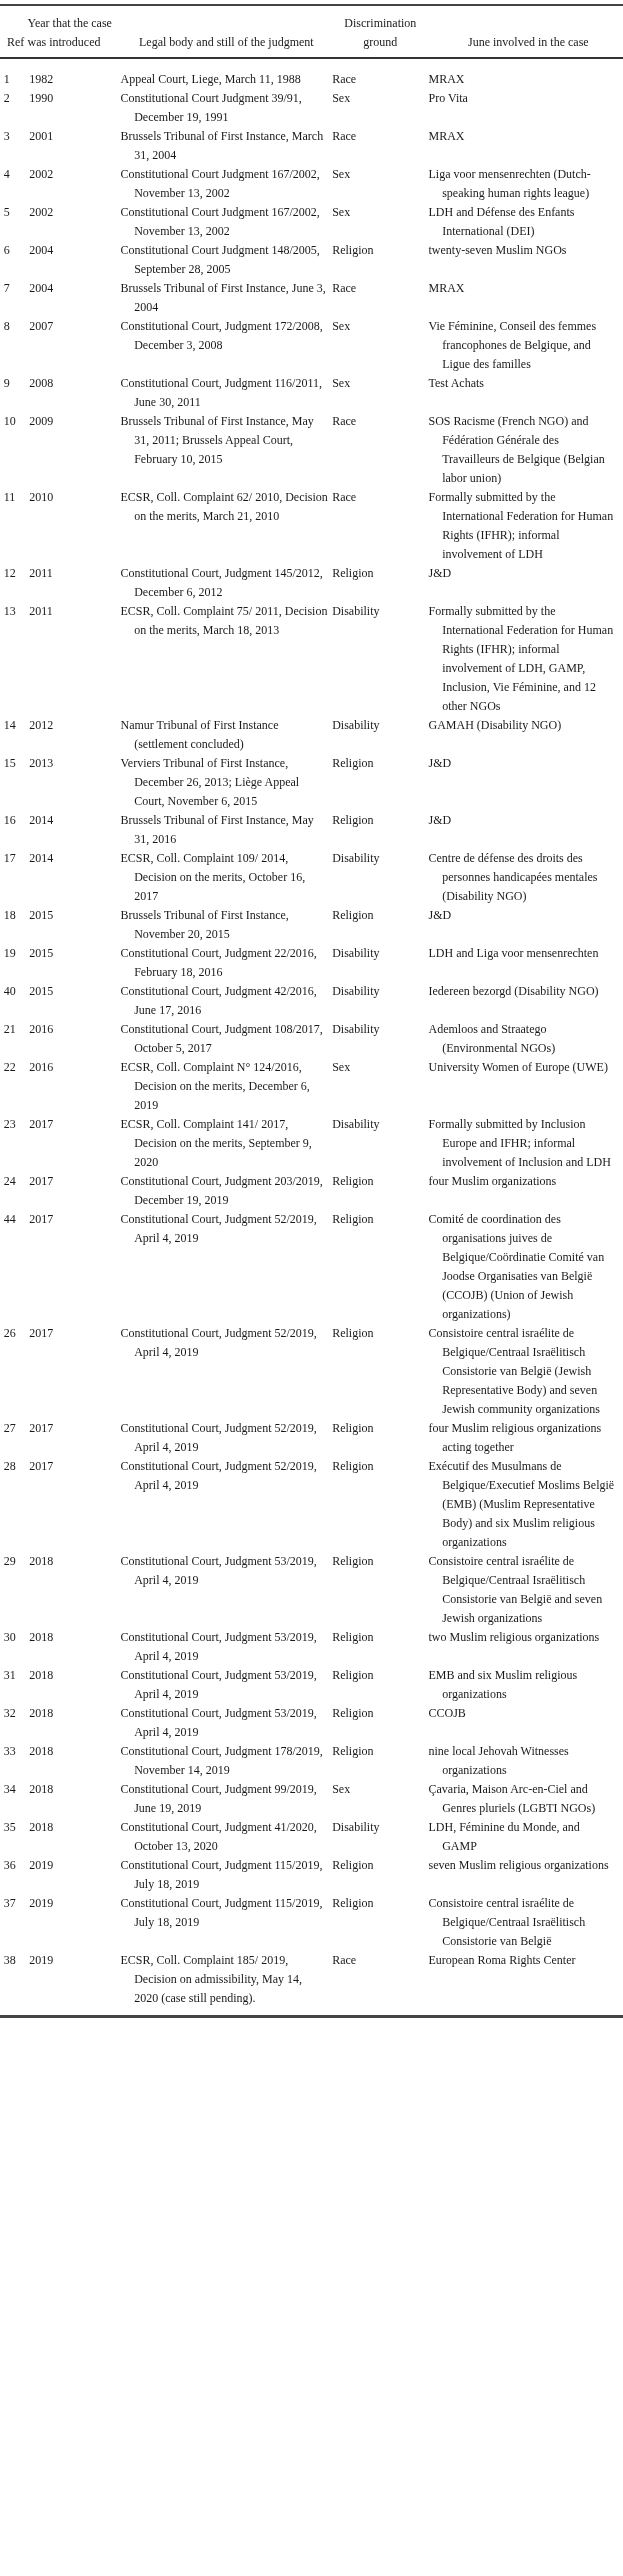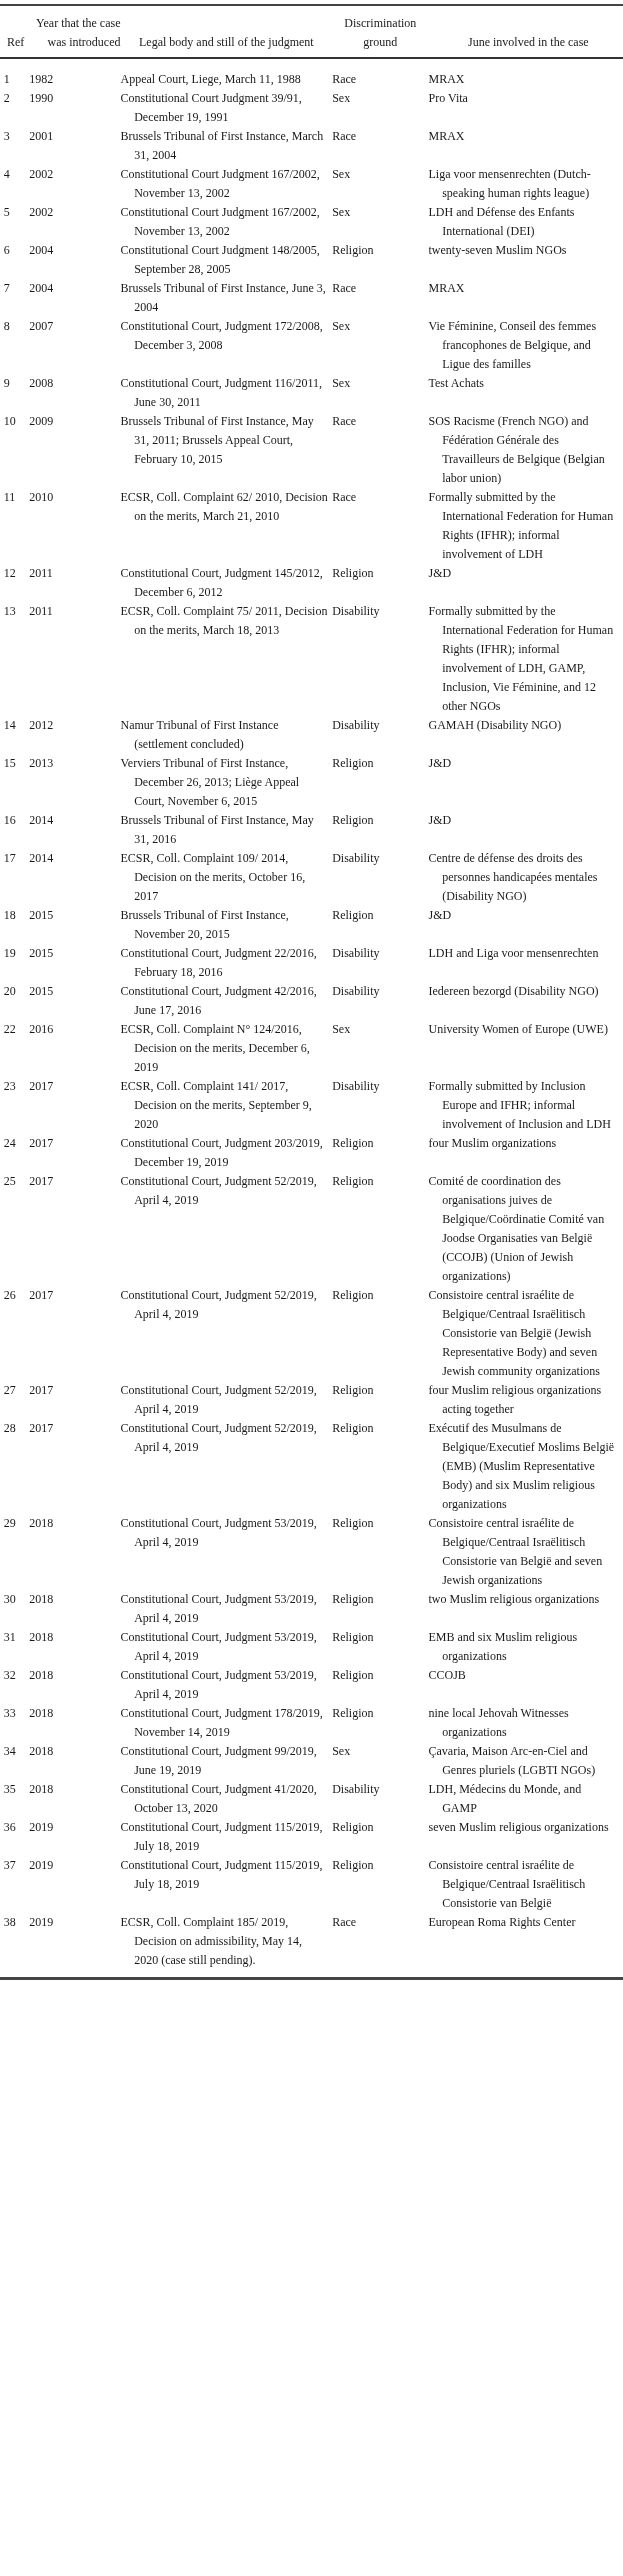--- a/index.html
+++ b/index.html
@@ -21,21 +21,21 @@
   col.c-legal { width: 208px; }
   col.c-ground { width: 100px; }
   col.c-ngo { width: 196px; }
   th {
     font-weight: normal;
     text-align: center;
     vertical-align: bottom;
     padding: 7.3px 0 5.5px 3.7px;
     line-height: 19px;
   }
-  th.year-h { text-align: right; padding-left: 0; margin-left: 32px; }
+  th.year-h { text-align: left; padding-left: 0; margin-left: 32px; }
   td {
     vertical-align: top;
     padding: 0 0 0 3.7px;
     line-height: 19px;
   }
   tbody tr:first-child td { padding-top: 11px; }
   .hang {
     padding-left: 13.7px;
     text-indent: -13.7px;
   }
@@ -199,25 +199,32 @@
           <td class="ngo hang">J&amp;D</td>
         </tr>
         <tr>
           <td class="ref">19</td>
           <td class="year">2015</td>
           <td class="legal hang">Constitutional Court, Judgment 22/2016, February 18, 2016</td>
           <td class="ground">Disability</td>
           <td class="ngo hang">LDH and Liga voor mensenrechten</td>
         </tr>
         <tr>
-          <td class="ref">20</td>
+          <td class="ref">40</td>
           <td class="year">2015</td>
           <td class="legal hang">Constitutional Court, Judgment 42/2016, June 17, 2016</td>
           <td class="ground">Disability</td>
           <td class="ngo hang">Iedereen bezorgd (Disability NGO)</td>
+        </tr>
+        <tr>
+          <td class="ref">21</td>
+          <td class="year">2016</td>
+          <td class="legal hang">Constitutional Court, Judgment 108/2017, October 5, 2017</td>
+          <td class="ground">Disability</td>
+          <td class="ngo hang">Ademloos and Straatego (Environmental NGOs)</td>
         </tr>
         <tr>
           <td class="ref">22</td>
           <td class="year">2016</td>
           <td class="legal hang">ECSR, Coll. Complaint N° 124/2016, Decision on the merits, December 6, 2019</td>
           <td class="ground">Sex</td>
           <td class="ngo hang">University Women of Europe (UWE)</td>
         </tr>
         <tr>
           <td class="ref">23</td>
@@ -227,21 +234,21 @@
           <td class="ngo hang">Formally submitted by Inclusion Europe and IFHR; informal involvement of Inclusion and LDH</td>
         </tr>
         <tr>
           <td class="ref">24</td>
           <td class="year">2017</td>
           <td class="legal hang">Constitutional Court, Judgment 203/2019, December 19, 2019</td>
           <td class="ground">Religion</td>
           <td class="ngo hang">four Muslim organizations</td>
         </tr>
         <tr>
-          <td class="ref">25</td>
+          <td class="ref">44</td>
           <td class="year">2017</td>
           <td class="legal hang">Constitutional Court, Judgment 52/2019, April 4, 2019</td>
           <td class="ground">Religion</td>
           <td class="ngo hang">Comité de coordination des organisations juives de Belgique/Coördinatie Comité van Joodse Organisaties van België (CCOJB) (Union of Jewish organizations)</td>
         </tr>
         <tr>
           <td class="ref">26</td>
           <td class="year">2017</td>
           <td class="legal hang">Constitutional Court, Judgment 52/2019, April 4, 2019</td>
           <td class="ground">Religion</td>
@@ -301,21 +308,21 @@
           <td class="year">2018</td>
           <td class="legal hang">Constitutional Court, Judgment 99/2019, June 19, 2019</td>
           <td class="ground">Sex</td>
           <td class="ngo hang">Çavaria, Maison Arc-en-Ciel and Genres pluriels (LGBTI NGOs)</td>
         </tr>
         <tr>
           <td class="ref">35</td>
           <td class="year">2018</td>
           <td class="legal hang">Constitutional Court, Judgment 41/2020, October 13, 2020</td>
           <td class="ground">Disability</td>
-          <td class="ngo hang">LDH, Médecins du Monde, and GAMP</td>
+          <td class="ngo hang">LDH, Féminine du Monde, and GAMP</td>
         </tr>
         <tr>
           <td class="ref">36</td>
           <td class="year">2019</td>
           <td class="legal hang">Constitutional Court, Judgment 115/2019, July 18, 2019</td>
           <td class="ground">Religion</td>
           <td class="ngo hang">seven Muslim religious organizations</td>
         </tr>
         <tr>
           <td class="ref">37</td>

